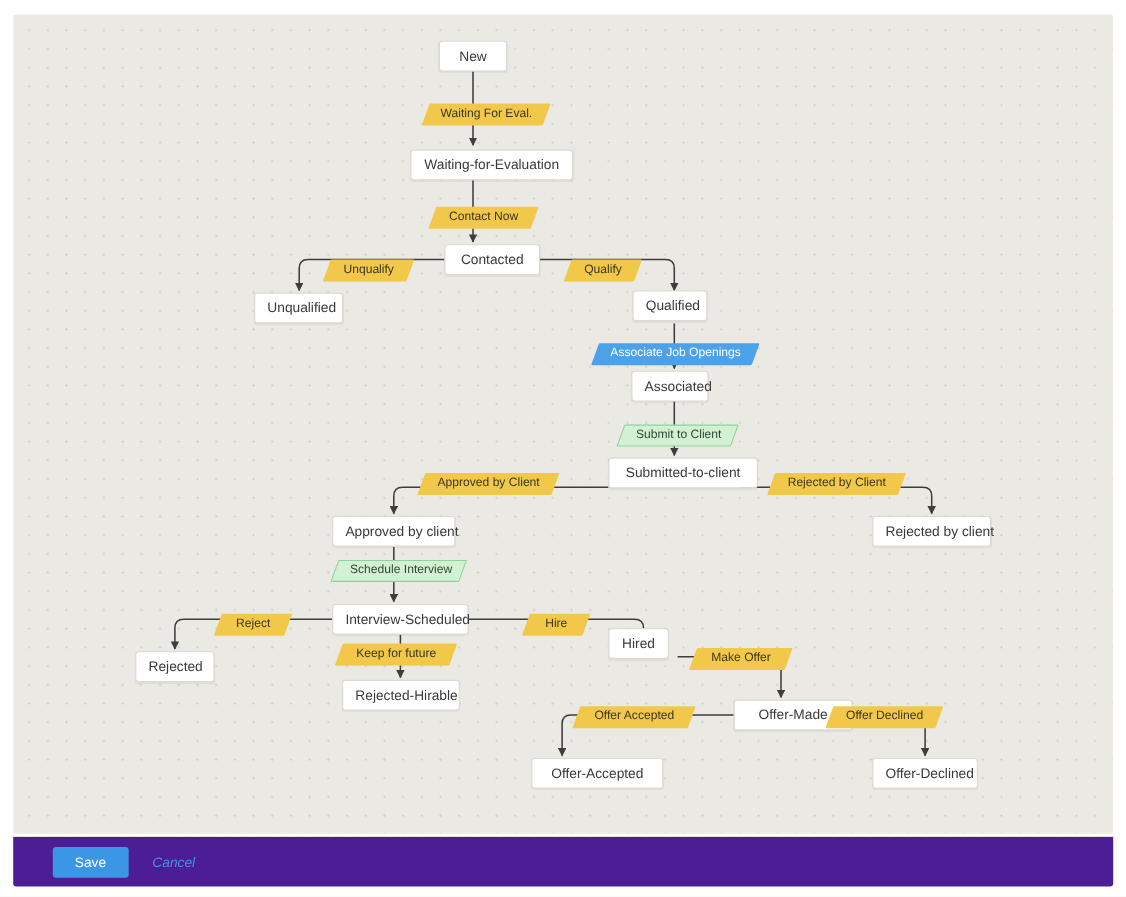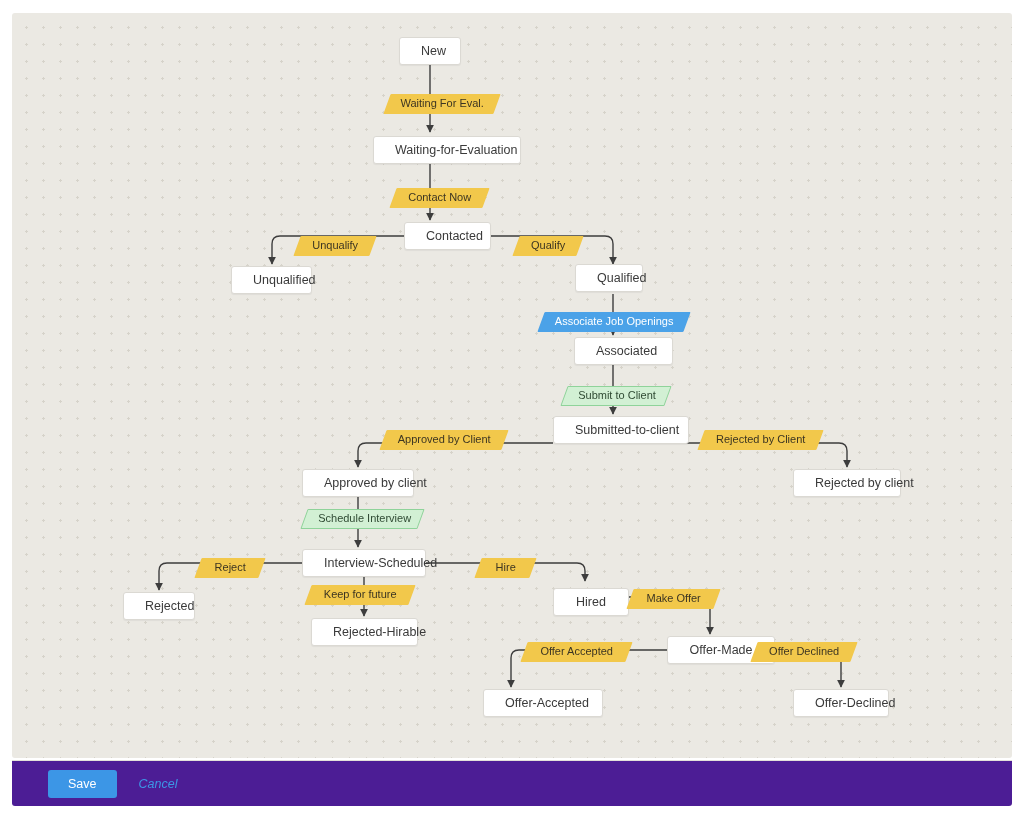--- a/index.html
+++ b/index.html
@@ -46,21 +46,21 @@
     box-sizing: border-box;
     background: #FFFFFF;
     border: 1px solid #DBD9D3;
     border-radius: 3px;
     height: 28px;
     line-height: 26px;
     text-align: center;
     font-size: 12.5px;
     color: #3A3A3A;
     white-space: nowrap;
-    padding: 0 21px;
+    padding: 0 11px;
     box-shadow: 0 1px 1px rgba(0,0,0,0.05);
   }
 
   
   .trans {
     position: absolute;
     box-sizing: border-box;
     height: 20px;
     line-height: 19px;
     font-size: 11px;
@@ -166,28 +166,28 @@
 
       <path d="M 741 637 L 821 637 Q 829 637 829 645 L 829 674"></path>
     </g>
   </svg>
 
   <div class="node" style="left:387px;top:24px;width:62px">New</div>
   <div class="node" style="left:361px;top:123px;width:148px">Waiting-for-Evaluation</div>
   <div class="node" style="left:392px;top:209px;width:87px">Contacted</div>
   <div class="node" style="left:219px;top:253px;width:81px">Unqualified</div>
   <div class="node" style="left:563px;top:251px;width:68px">Qualified</div>
-  <div class="node" style="left:562px;top:324px;width:99px">Associated</div>
+  <div class="node" style="left:562px;top:324px;width:70px">Associated</div>
   <div class="node" style="left:541px;top:403px;width:136px">Submitted-to-client</div>
   <div class="node" style="left:290px;top:456px;width:112px">Approved by client</div>
   <div class="node" style="left:781px;top:456px;width:108px">Rejected by client</div>
   <div class="node" style="left:290px;top:536px;width:124px">Interview-Scheduled</div>
   <div class="node" style="left:111px;top:579px;width:72px">Rejected</div>
   <div class="node" style="left:299px;top:605px;width:107px">Rejected-Hirable</div>
-  <div class="node" style="left:541px;top:575px;width:76px">Hired</div>
+  <div class="node" style="left:541px;top:558px;width:55px">Hired</div>
   <div class="node" style="left:655px;top:623px;width:108px">Offer-Made</div>
   <div class="node" style="left:471px;top:676px;width:120px">Offer-Accepted</div>
   <div class="node" style="left:781px;top:676px;width:96px">Offer-Declined</div>
 
   <div class="trans amber" style="left:375px;top:81px;width:110px">
     <span>Waiting For Eval.</span>
   </div>
   <div class="trans amber" style="left:381px;top:175px;width:93px">
     <span>Contact Now</span>
   </div>

